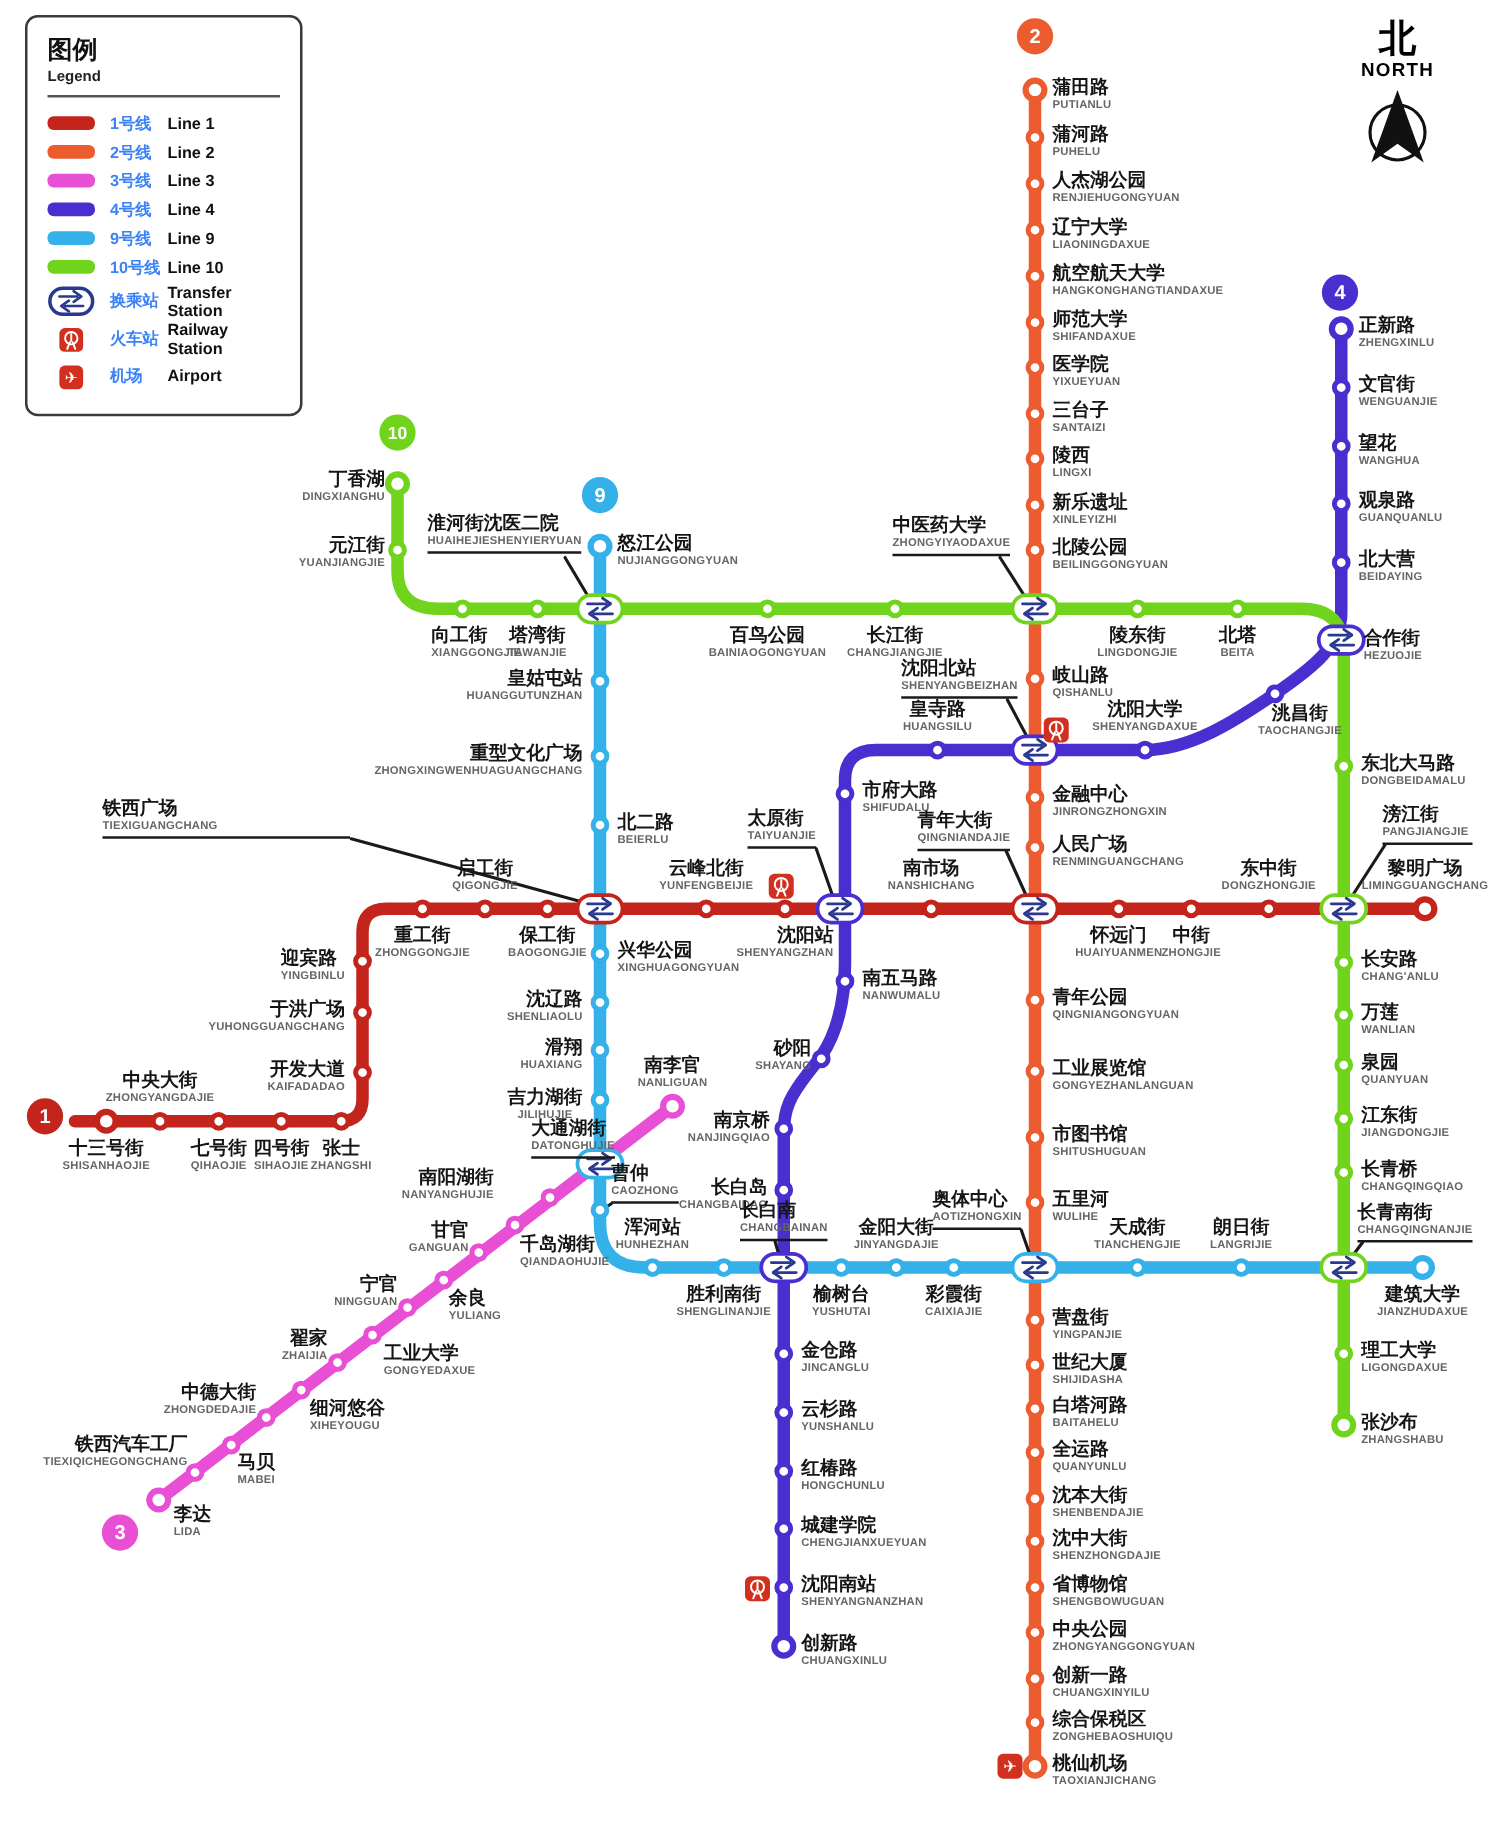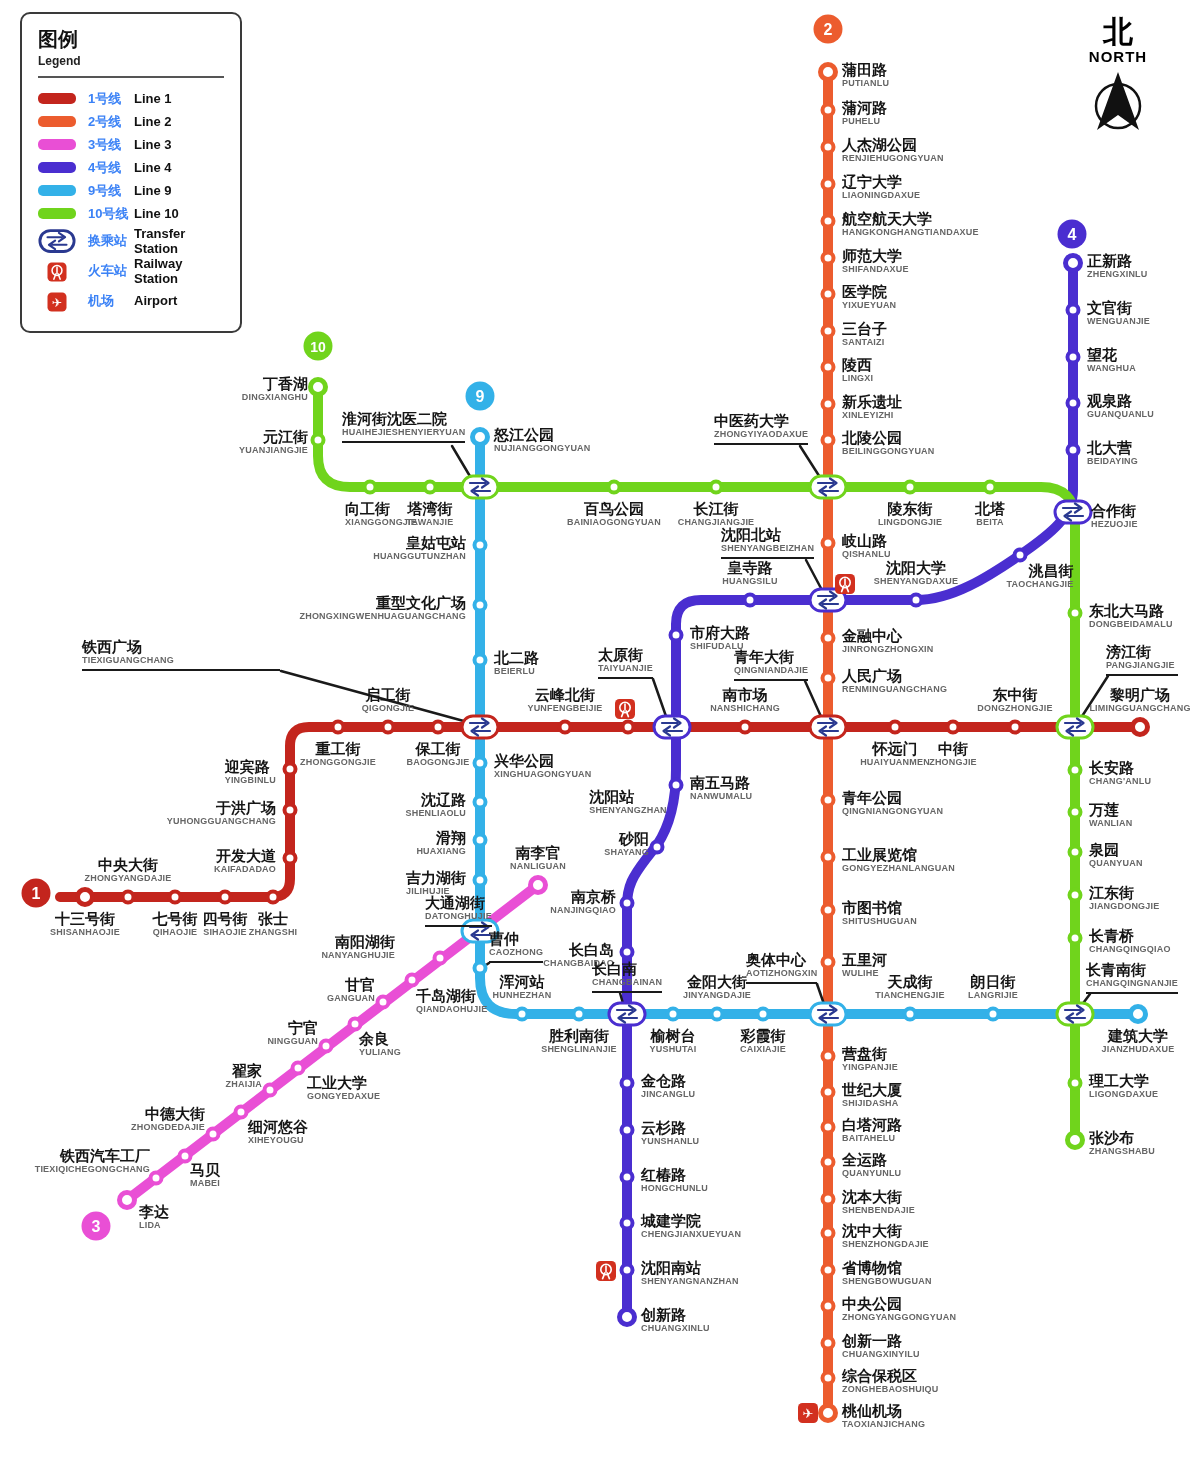--- a/index.html
+++ b/index.html
@@ -310,21 +310,21 @@
         <div class="en">QIGONGJIE</div>
       </div>
       <div class="st-label" style="left: 438px; top: 740px; transform: translateX(-50%); text-align: center;">
         <div class="zh">保工街</div>
         <div class="en">BAOGONGJIE</div>
       </div>
       <div class="st-label" style="left: 565px; top: 714px; transform: translate(-50%, -100%); text-align: center;">
         <div class="zh">云峰北街</div>
         <div class="en">YUNFENGBEIJIE</div>
       </div>
-      <div class="st-label" style="left: 628px; top: 740px; transform: translateX(-50%); text-align: left; margin-top: 48px;">
+      <div class="st-label" style="left: 628px; top: 740px; transform: translateX(-50%); text-align: right;">
         <div class="zh">沈阳站</div>
         <div class="en">SHENYANGZHAN</div>
       </div>
       <div class="st-label" style="left: 745px; top: 714px; transform: translate(-50%, -100%); text-align: center;">
         <div class="zh">南市场</div>
         <div class="en">NANSHICHANG</div>
       </div>
       <div class="st-label" style="left: 895px; top: 740px; transform: translateX(-50%); text-align: center;">
         <div class="zh">怀远门</div>
         <div class="en">HUAIYUANMEN</div>
@@ -522,21 +522,21 @@
         <div class="en">WANGHUA</div>
       </div>
       <div class="st-label" style="left: 1087px; top: 392px;">
         <div class="zh">观泉路</div>
         <div class="en">GUANQUANLU</div>
       </div>
       <div class="st-label" style="left: 1087px; top: 439px;">
         <div class="zh">北大营</div>
         <div class="en">BEIDAYING</div>
       </div>
-      <div class="st-label" style="left: 1040px; transform: translateX(-50%); text-align: right; top: 562px;">
+      <div class="st-label" style="left: 1040px; transform: translateX(-50%); text-align: center; top: 562px;">
         <div class="zh">洮昌街</div>
         <div class="en">TAOCHANGJIE</div>
       </div>
       <div class="st-label" style="left: 916px; top: 587px; transform: translate(-50%, -100%); text-align: center;">
         <div class="zh">沈阳大学</div>
         <div class="en">SHENYANGDAXUE</div>
       </div>
       <div class="st-label" style="left: 750px; top: 587px; transform: translate(-50%, -100%); text-align: center;">
         <div class="zh">皇寺路</div>
         <div class="en">HUANGSILU</div>
@@ -606,21 +606,21 @@
         <div class="en">XINGHUAGONGYUAN</div>
       </div>
       <div class="st-label" style="right: 734px; top: 791px; text-align: right;">
         <div class="zh">沈辽路</div>
         <div class="en">SHENLIAOLU</div>
       </div>
       <div class="st-label" style="right: 734px; top: 829px; text-align: right;">
         <div class="zh">滑翔</div>
         <div class="en">HUAXIANG</div>
       </div>
-      <div class="st-label" style="right: 734px; top: 869px; text-align: left;">
+      <div class="st-label" style="right: 734px; top: 869px; text-align: center;">
         <div class="zh">吉力湖街</div>
         <div class="en">JILIHUJIE</div>
       </div>
       <div class="st-label" style="left: 522px; top: 1001px; transform: translate(-50%, -100%); text-align: center;">
         <div class="zh">浑河站</div>
         <div class="en">HUNHEZHAN</div>
       </div>
       <div class="st-label" style="left: 579px; top: 1027px; transform: translateX(-50%); text-align: center;">
         <div class="zh">胜利南街</div>
         <div class="en">SHENGLINANJIE</div>

